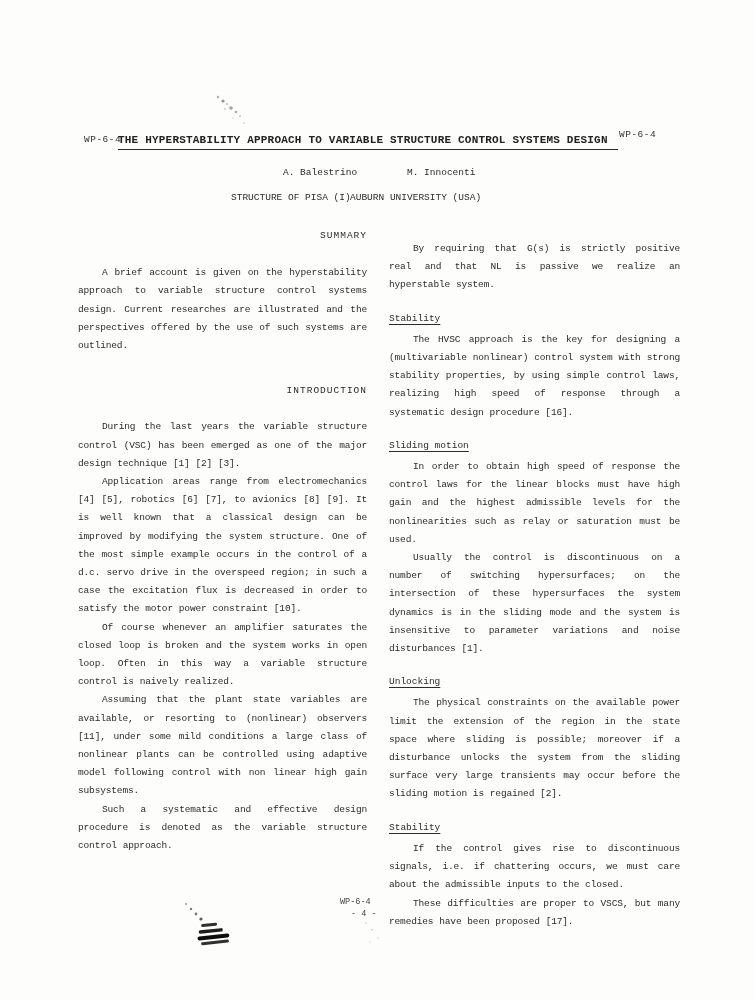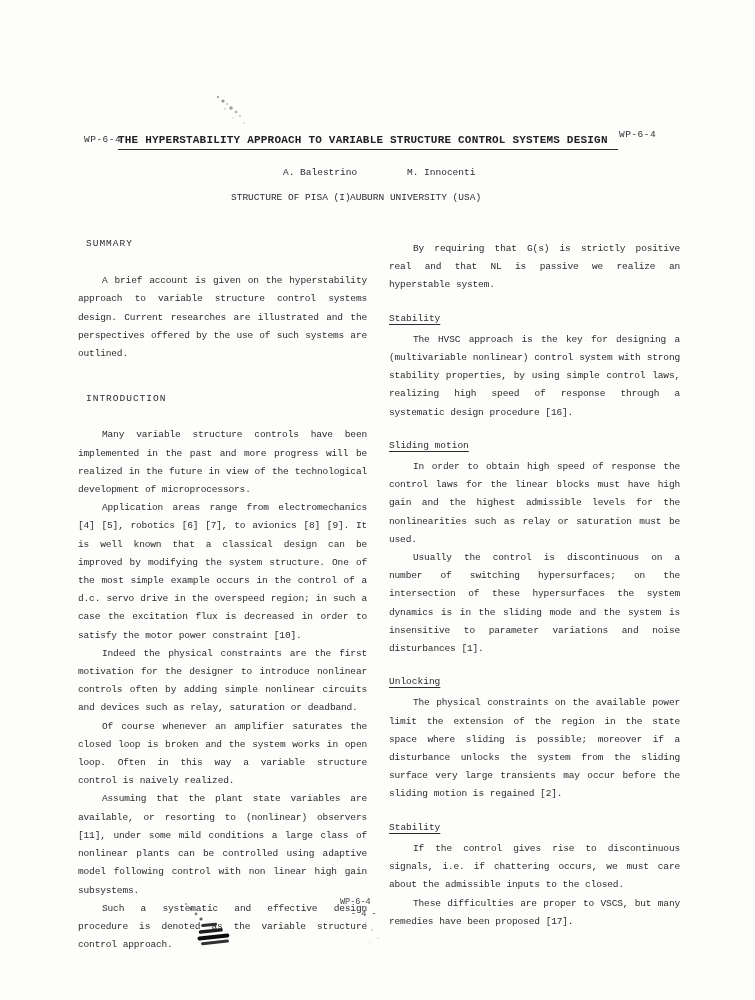--- a/index.html
+++ b/index.html
@@ -29,21 +29,21 @@
   .author-name.a1{left:257px;}
   .author-name.a2{left:381px;}
   .author-affil{position:absolute;top:192px;font-size:9.5px;}
   .author-affil.a1{left:231px;}
   .author-affil.a2{left:350px;}
   
   .col{position:absolute;font-size:9.5px;line-height:18.2px;}
   .col-left{left:78px;top:227px;width:289px;}
   .col-right{left:389px;top:240px;width:291px;}
   .col-heading{
-    text-align:left;font-size:9.5px;letter-spacing:1px;margin:8px;
+    text-align:right;font-size:9.5px;letter-spacing:1px;margin:0;
     font-weight:normal;
   }
   .col-heading.summary{margin-bottom:19px;}
   .col-heading.intro{margin-top:27px;margin-bottom:18px;}
   p.para{
     margin:0;text-indent:24px;text-align:justify;
     letter-spacing:-0.15px;word-spacing:0.3px;
   }
   .section{margin-top:15px;}
   .section-heading{
@@ -102,23 +102,22 @@
 
   <div class="author-name a1">A.  Balestrino</div>
   <div class="author-name a2">M. Innocenti</div>
   <div class="author-affil a1">STRUCTURE OF PISA (I)</div>
   <div class="author-affil a2">AUBURN UNIVERSITY (USA)</div>
 
   <div class="col col-left">
     <h2 class="col-heading summary">SUMMARY</h2>
     <p class="para">A brief account is given on the hyperstability approach to variable structure control systems design. Current researches are illustrated and the perspectives offered by the use of such systems are outlined.</p>
     <h2 class="col-heading intro">INTRODUCTION</h2>
-    <p class="para">Many variable structure controls have been implemented in the past and more progress will be realized in the future in view of the technological development of microprocessors.</p>
+    <p class="para">During the last years the variable structure control (VSC) has been emerged as one of the major design technique [1] [2] [3].</p>
     <p class="para">Application areas range from electromechanics [4] [5], robotics [6] [7], to avionics [8] [9]. It is well known that a classical design can be improved by modifying the system structure. One of the most simple example occurs in the control of a d.c. servo drive in the overspeed region; in such a case the excitation flux is decreased in order to satisfy the motor power constraint [10].</p>
-    <p class="para">Indeed the physical constraints are the first motivation for the designer to introduce nonlinear controls often by adding simple nonlinear circuits and devices such as relay, saturation or deadband.</p>
     <p class="para">Of course whenever an amplifier saturates the closed loop is broken and the system works in open loop. Often in this way a variable structure control is naively realized.</p>
     <p class="para">Assuming that the plant state variables are available, or resorting to (nonlinear) observers [11], under some mild conditions a large class of nonlinear plants can be controlled using adaptive model following control with non linear high gain subsystems.</p>
     <p class="para">Such a systematic and effective design procedure is denoted as the variable structure control approach.</p>
 
   </div>
 
   <div class="col col-right">
     <p class="para">By requiring that G(s) is strictly positive real and that NL is passive we realize an hyperstable system.</p>
 
     <div class="section">

